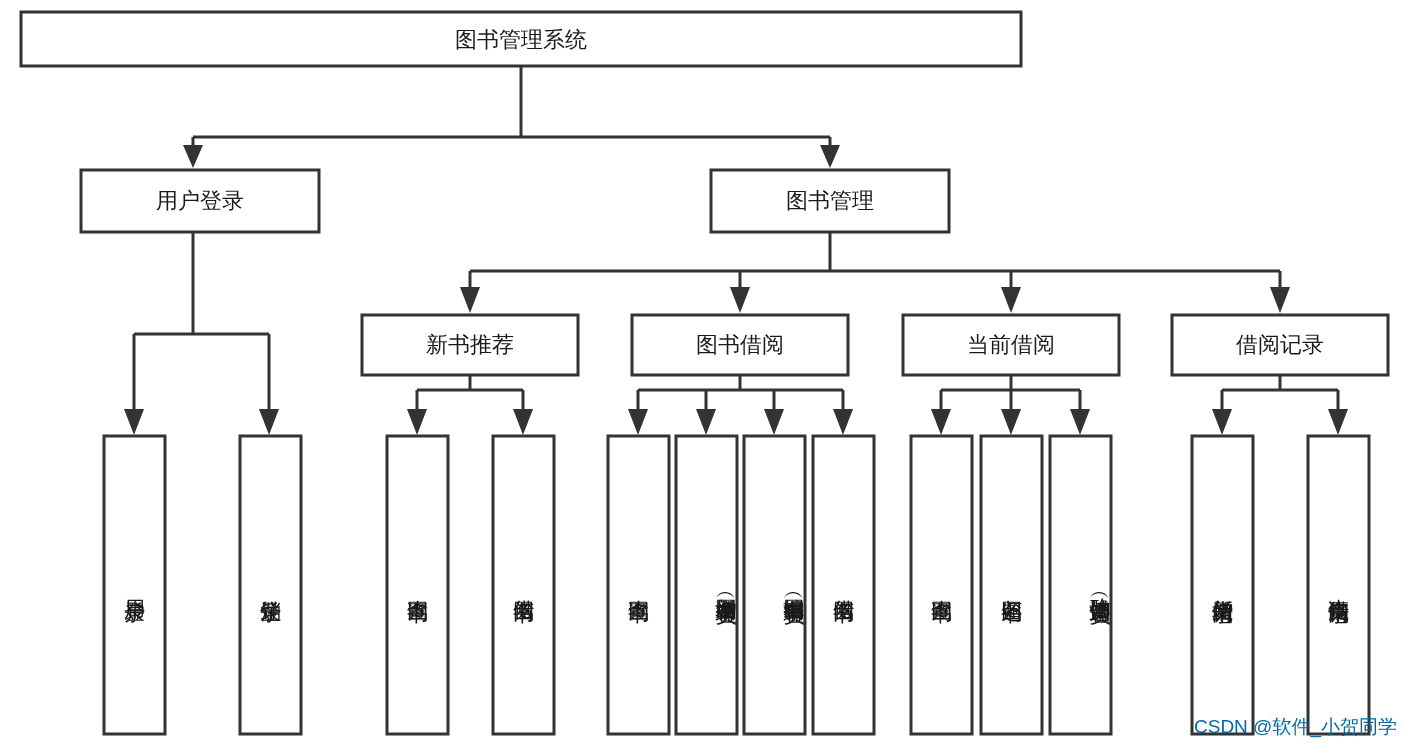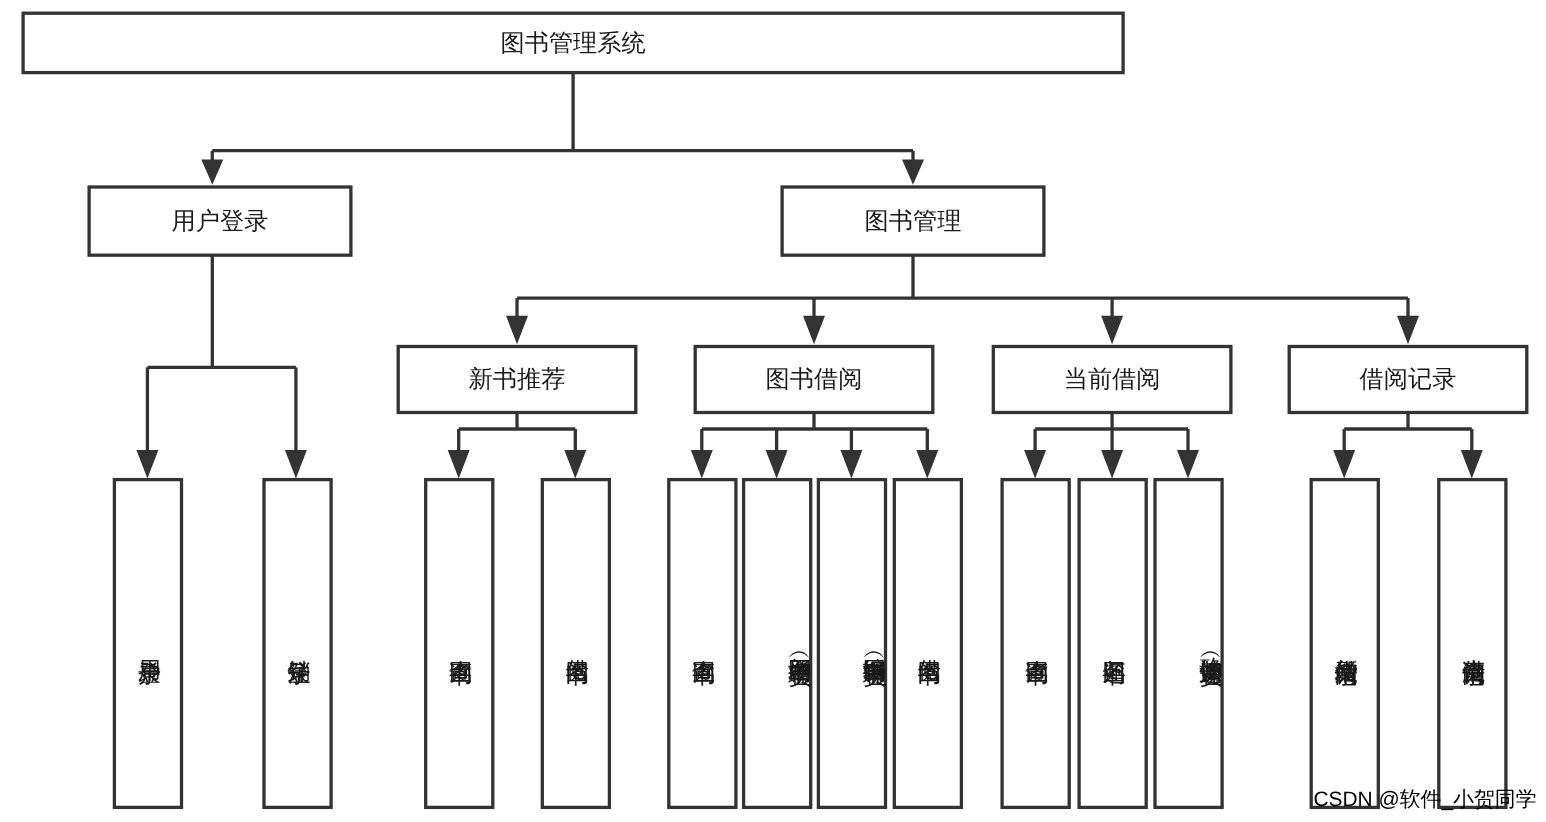--- a/index.html
+++ b/index.html
@@ -59,21 +59,21 @@
     writing-mode: vertical-rl;
     text-orientation: upright;
     letter-spacing: 1px;
     white-space: nowrap;
     pointer-events: none;
   }
   .watermark {
     position: absolute;
     font-family: "Liberation Sans", "DejaVu Sans", sans-serif;
     font-size: 19px;
-    color: #000000;
+    color: #0369a1;
     white-space: nowrap;
   }
 </style>
 </head>
 <body>
 
 <div id="diagram-root">
 
   <svg class="diagram-canvas" viewBox="0 0 1405 747">
 

